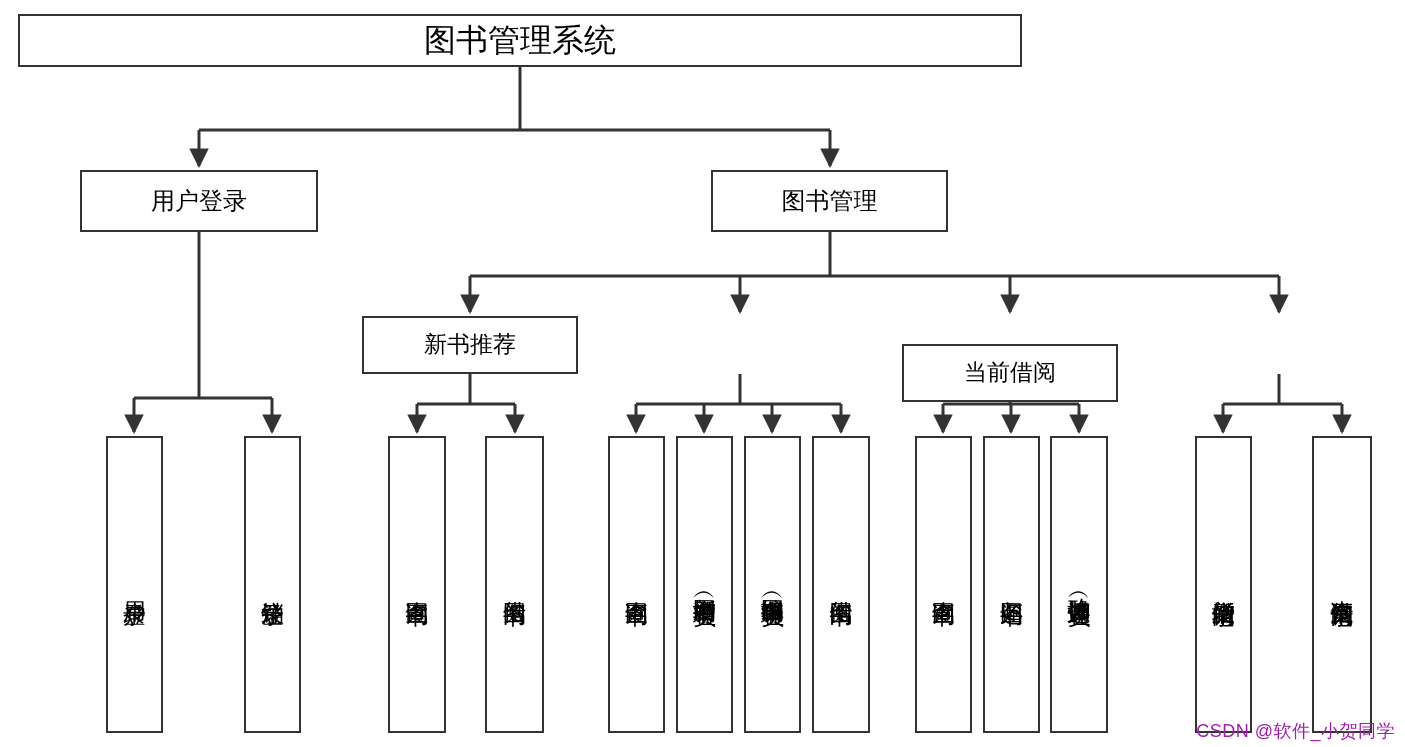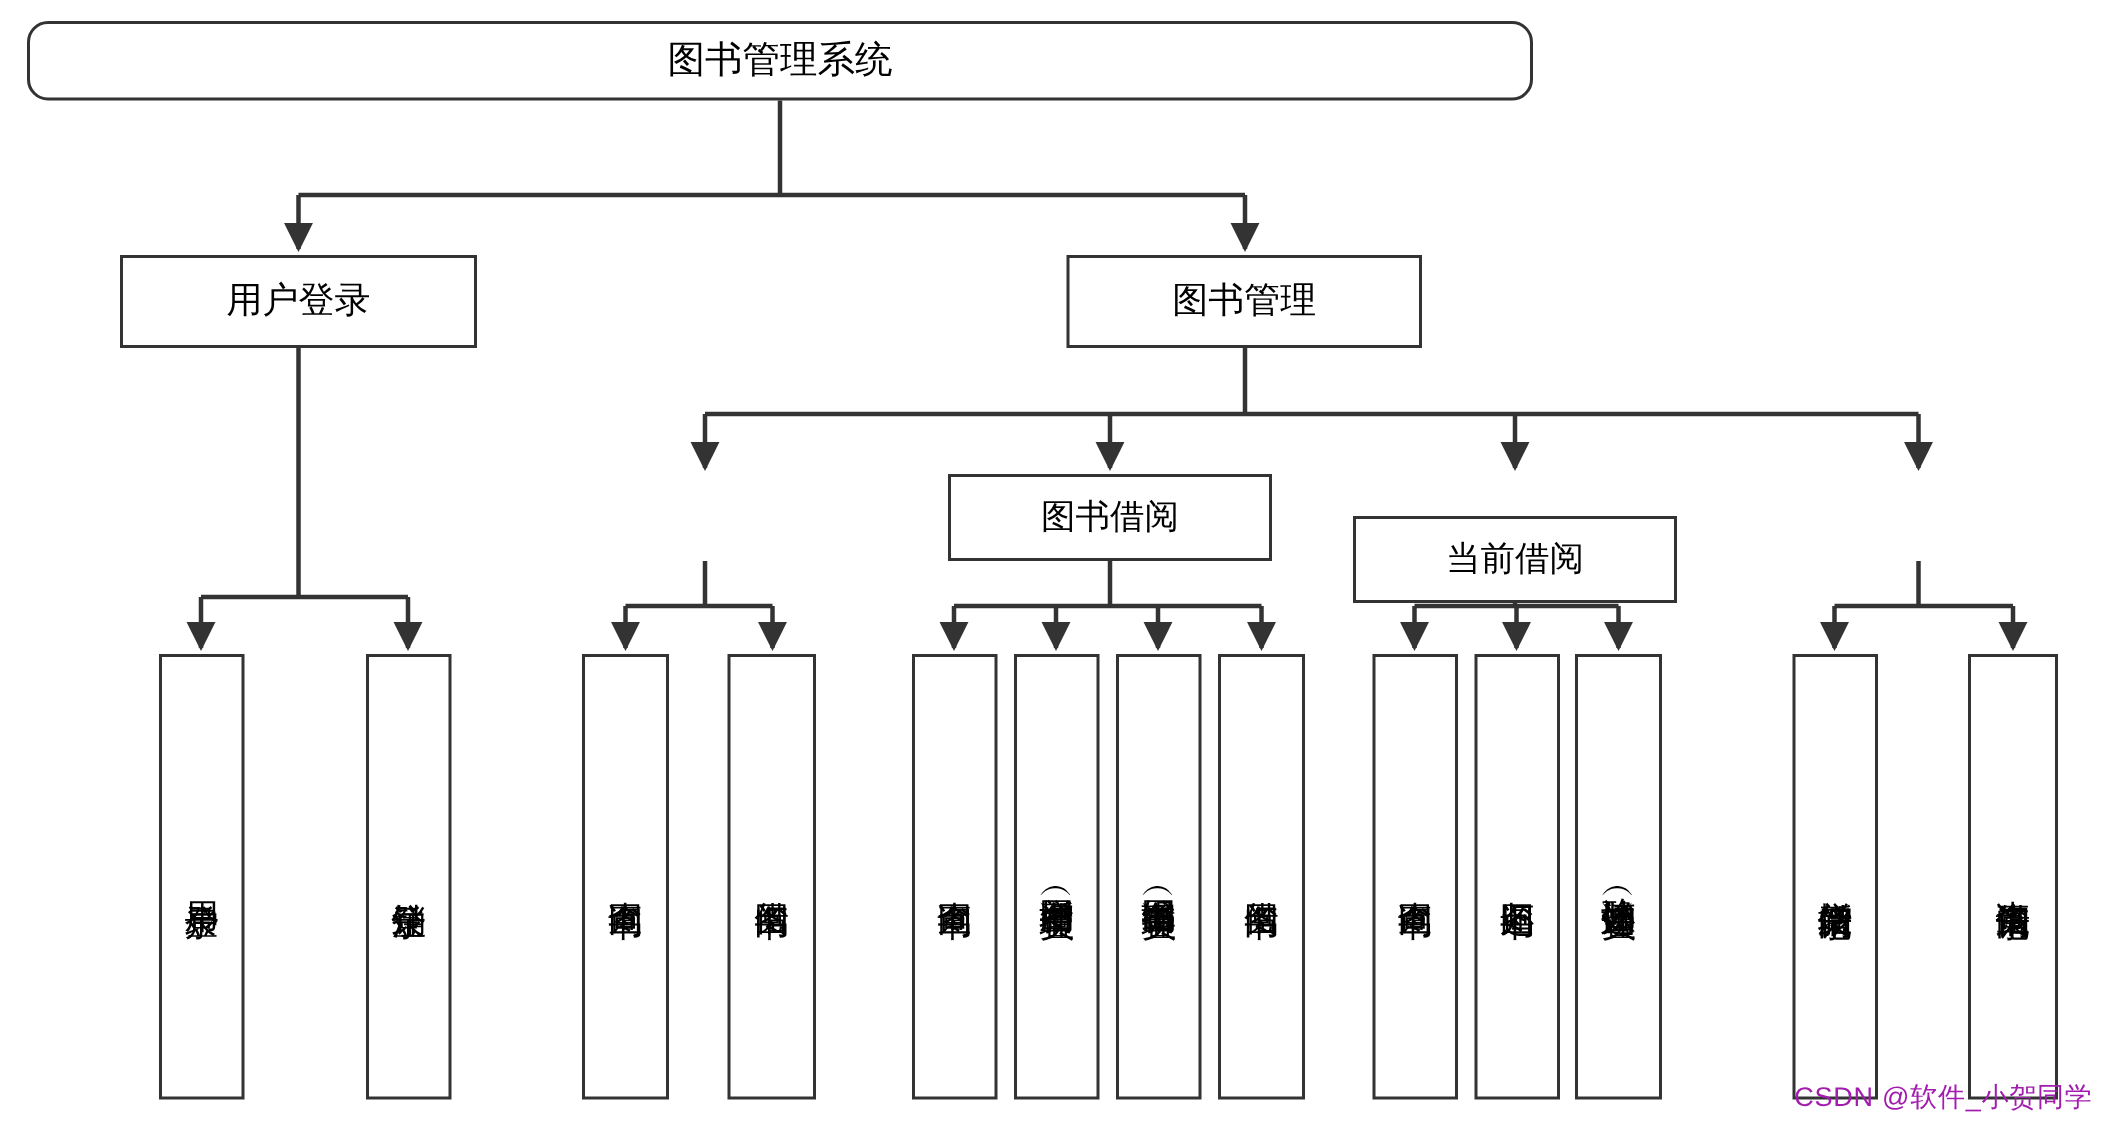--- a/index.html
+++ b/index.html
@@ -34,22 +34,21 @@
     background: #ffffff;
     border: 2px solid #333333;
     display: flex;
     align-items: center;
     justify-content: center;
     color: #000000;
     line-height: 1.18;
     text-align: center;
   }
   .node-box.level-root {
-    font-size: 25px;
-    border-radius: 14px;
+    font-size: 32px;
   }
   .node-box.level-2 {
     font-size: 24px;
   }
   .node-box.level-3 {
     font-size: 23px;
   }
   
   .node-box.leaf {
     font-size: 23px;
@@ -138,22 +137,22 @@
     <span class="node-label">图书管理系统</span>
   </div>
 
   <div class="node-box level-2" style="left: 80px; top: 170px; width: 238px; height: 62px;">
     <span class="node-label">用户登录</span>
   </div>
   <div class="node-box level-2" style="left: 711px; top: 170px; width: 237px; height: 62px;">
     <span class="node-label">图书管理</span>
   </div>
 
-  <div class="node-box level-3" style="left: 632px; top: 316px; width: 216px; height: 58px;">
-    <span class="node-label">图书借阅</span>
+  <div class="node-box level-3" style="left: 362px; top: 316px; width: 216px; height: 58px;">
+    <span class="node-label">新书推荐</span>
   </div>
   <div class="node-box level-3" style="left: 902px; top: 316px; width: 216px; height: 58px; margin-top: 28px;">
     <span class="node-label">当前借阅</span>
   </div>
 
   <div class="node-box leaf" style="left: 106px; top: 436px; width: 57px; height: 297px;">
     <span class="node-label">用户登录</span>
   </div>
   <div class="node-box leaf" style="left: 244px; top: 436px; width: 57px; height: 297px;">
     <span class="node-label">注销登录</span>

